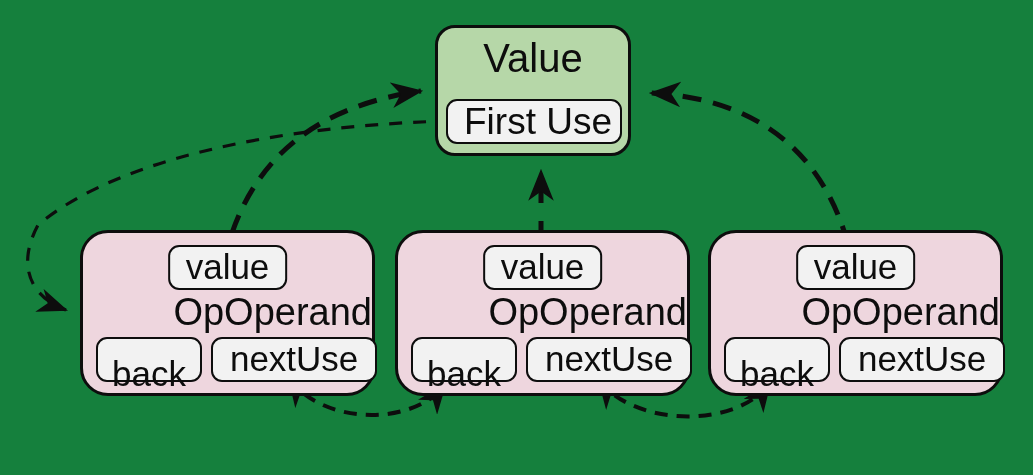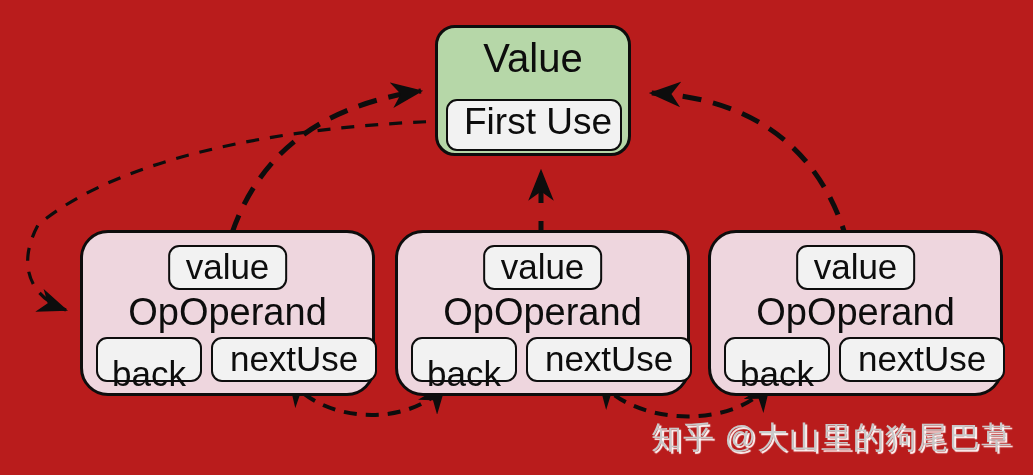--- a/index.html
+++ b/index.html
@@ -1,45 +1,45 @@
 <!DOCTYPE html>
 <html><head>
 <meta charset="utf-8">
 <style>
   html,body{margin:0;padding:0;background:#ffffff;}
   .stage{
-    position:relative;width:1033px;height:475px;overflow:hidden;background:#b91c1c;
+    position:relative;width:1033px;height:475px;overflow:hidden;background:#15803d;
     font-family:"Liberation Sans", sans-serif;color:#0d0d0d;
   }
   svg.arrows{position:absolute;left:0;top:0;width:1033px;height:475px;}
   .edge{fill:none;stroke:#0d0d0d;}
   .node{position:absolute;box-sizing:border-box;border:3px solid #0d0d0d;}
   .value-node{
     left:435px;top:25px;width:196px;height:131px;border-radius:20px;
     background:#b6d7a8;
   }
   .value-title{
     position:absolute;top:8px;left:0;width:100%;text-align:center;
     font-size:40px;line-height:44px;
   }
   .chip{
     position:absolute;box-sizing:border-box;border:2.5px solid #0d0d0d;border-radius:11px;
     background:#f2f2f2;text-align:center;font-size:35px;line-height:40px;
     white-space:nowrap;
   }
-  .first-use-chip{left:8px;top:71px;width:176px;height:52px;font-size:37px;line-height:41px;padding-left:8px;}
+  .first-use-chip{left:8px;top:71px;width:176px;height:45px;font-size:37px;line-height:41px;padding-left:8px;}
   .op-node{
     top:230px;width:295px;height:166px;border-radius:28px;background:#eed6de;
   }
   .op-left{left:80px;}
   .op-mid{left:395px;}
   .op-right{left:708px;}
   .op-value-chip{top:12px;left:50%;transform:translateX(-50%);height:45px;padding:0 16px;}
   .op-title{
-    position:absolute;top:57px;left:0;width:100%;text-align:center;
+    position:absolute;top:57px;left:0;width:100%;text-align:right;
     font-size:38px;line-height:44px;
   }
   .op-row{position:absolute;left:13px;right:13px;bottom:11px;height:45px;display:flex;gap:9px;}
   .op-row .chip{position:static;height:45px;padding:15px 14px;}
   .chip-nextuse{padding:0 17px !important;text-align:right;}
   .watermark{
     position:absolute;top:417px;right:20px;
     font-size:31px;letter-spacing:1px;color:#c9c9c9;
     text-shadow:2px 2px 1px #ffffff;
     font-family:"Liberation Sans", sans-serif;
@@ -101,14 +101,13 @@
 
   <div class="node op-node op-right">
     <div class="chip op-value-chip">value</div>
     <div class="op-title">OpOperand</div>
     <div class="op-row">
       <div class="chip">back</div>
       <div class="chip chip-nextuse">nextUse</div>
     </div>
   </div>
 
-  <div class="watermark">知乎 @大山里的狗尾巴草</div>
 </div>
 
 </body></html>

